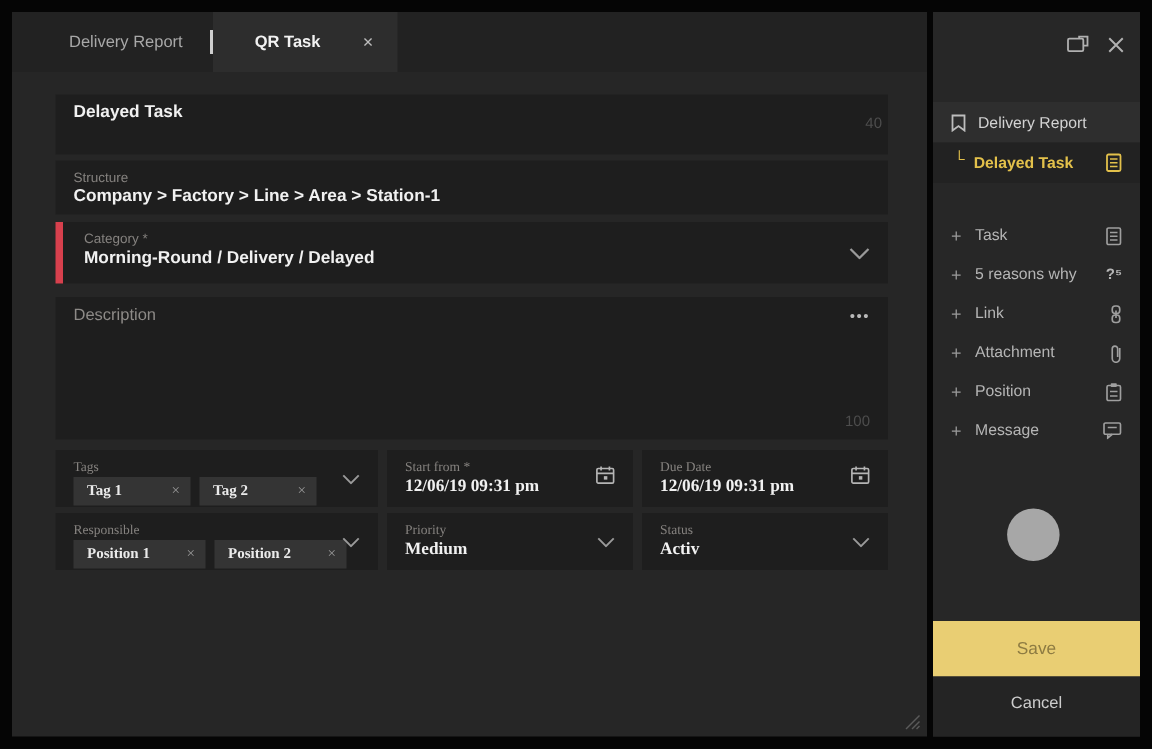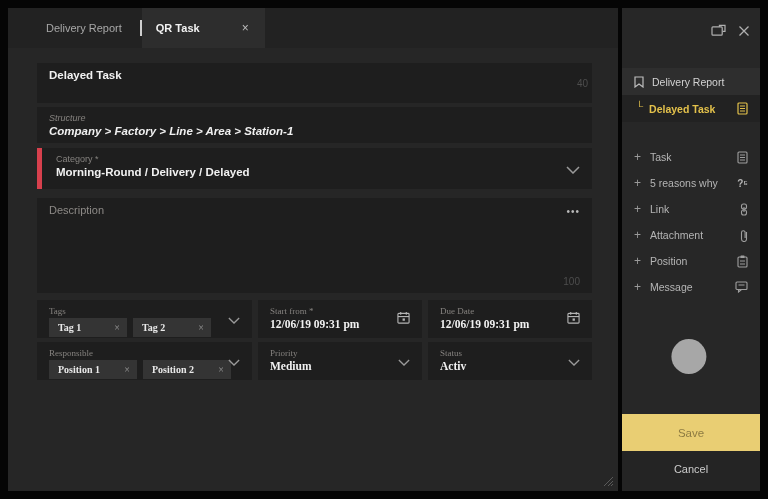--- a/index.html
+++ b/index.html
@@ -6,29 +6,29 @@
   html,body { width:768px; height:499px; background:#000; font-family:"Liberation Sans", sans-serif; overflow:hidden; }
   .stage { position:relative; width:768px; height:499px; background:#050505; }
 
   
   .main-panel { position:absolute; left:8px; top:8px; width:610px; height:483px; background:#262626; }
 
   .tabbar { position:relative; height:40px; background:#222222; display:flex; align-items:stretch; }
   .tab { display:flex; align-items:center; padding:0 18px; font-size:11px; cursor:pointer; }
   .tab.inactive { color:#a8a8a8; margin-left:20px; }
   .tab-divider { width:2px; height:16px; background:#cfcfcf; align-self:center; }
-  .tab.active { background:#2d2d2d; color:#f2f2f2; font-weight:bold; width:123px; justify-content:space-between; padding:0 16px 0 14px; }
+  .tab.active { background:#2d2d2d; color:#f2f2f2; font-weight:bold; width:123px; justify-content:space-between; padding:0 16px 0 28px; }
   .tab-close { color:#bdbdbd; font-weight:normal; font-size:12px; cursor:pointer; padding-left:14px; }
 
   .form { position:absolute; left:29px; top:55px; width:555px; }
   .field { position:relative; background:#1e1e1e; padding:6px 12px 0 12px; }
   .field .flabel { font-size:9px; color:#85827f; margin-bottom:2px; }
   .field .fvalue { font-size:11.5px; font-weight:bold; color:#f1f1f1; }
   .f-name { height:40px; margin-bottom:4px; }
-  .f-structure { height:36px; margin-bottom:5px;font-style:italic; }
+  .f-structure { height:36px; margin-bottom:5px; }
   .f-category { height:41px; margin-bottom:9px; border-left:5px solid #d7404d; padding-left:14px; }
   .f-desc { height:95px; margin-bottom:7px; }
   .counter-right { position:absolute; right:4px; top:50%; transform:translateY(-50%); font-size:10px; color:#4d4d4d; }
   .counter-bottom { position:absolute; right:12px; bottom:6px; font-size:10px; color:#4d4d4d; }
   .desc-menu { position:absolute; right:12px; top:8px; color:#b9b9b9; font-size:10px; letter-spacing:1px; cursor:pointer; }
   .chev { position:absolute; right:12px; top:50%; transform:translateY(-50%); cursor:pointer; }
   .calico { position:absolute; right:12px; top:50%; transform:translateY(-50%); cursor:pointer; }
 
   .grid-row { display:grid; grid-template-columns:215px 164px 164px; gap:6px; margin-bottom:4px; }
   .grid-row .field { height:38px; margin:0;font-family:Liberation Serif, serif; }

